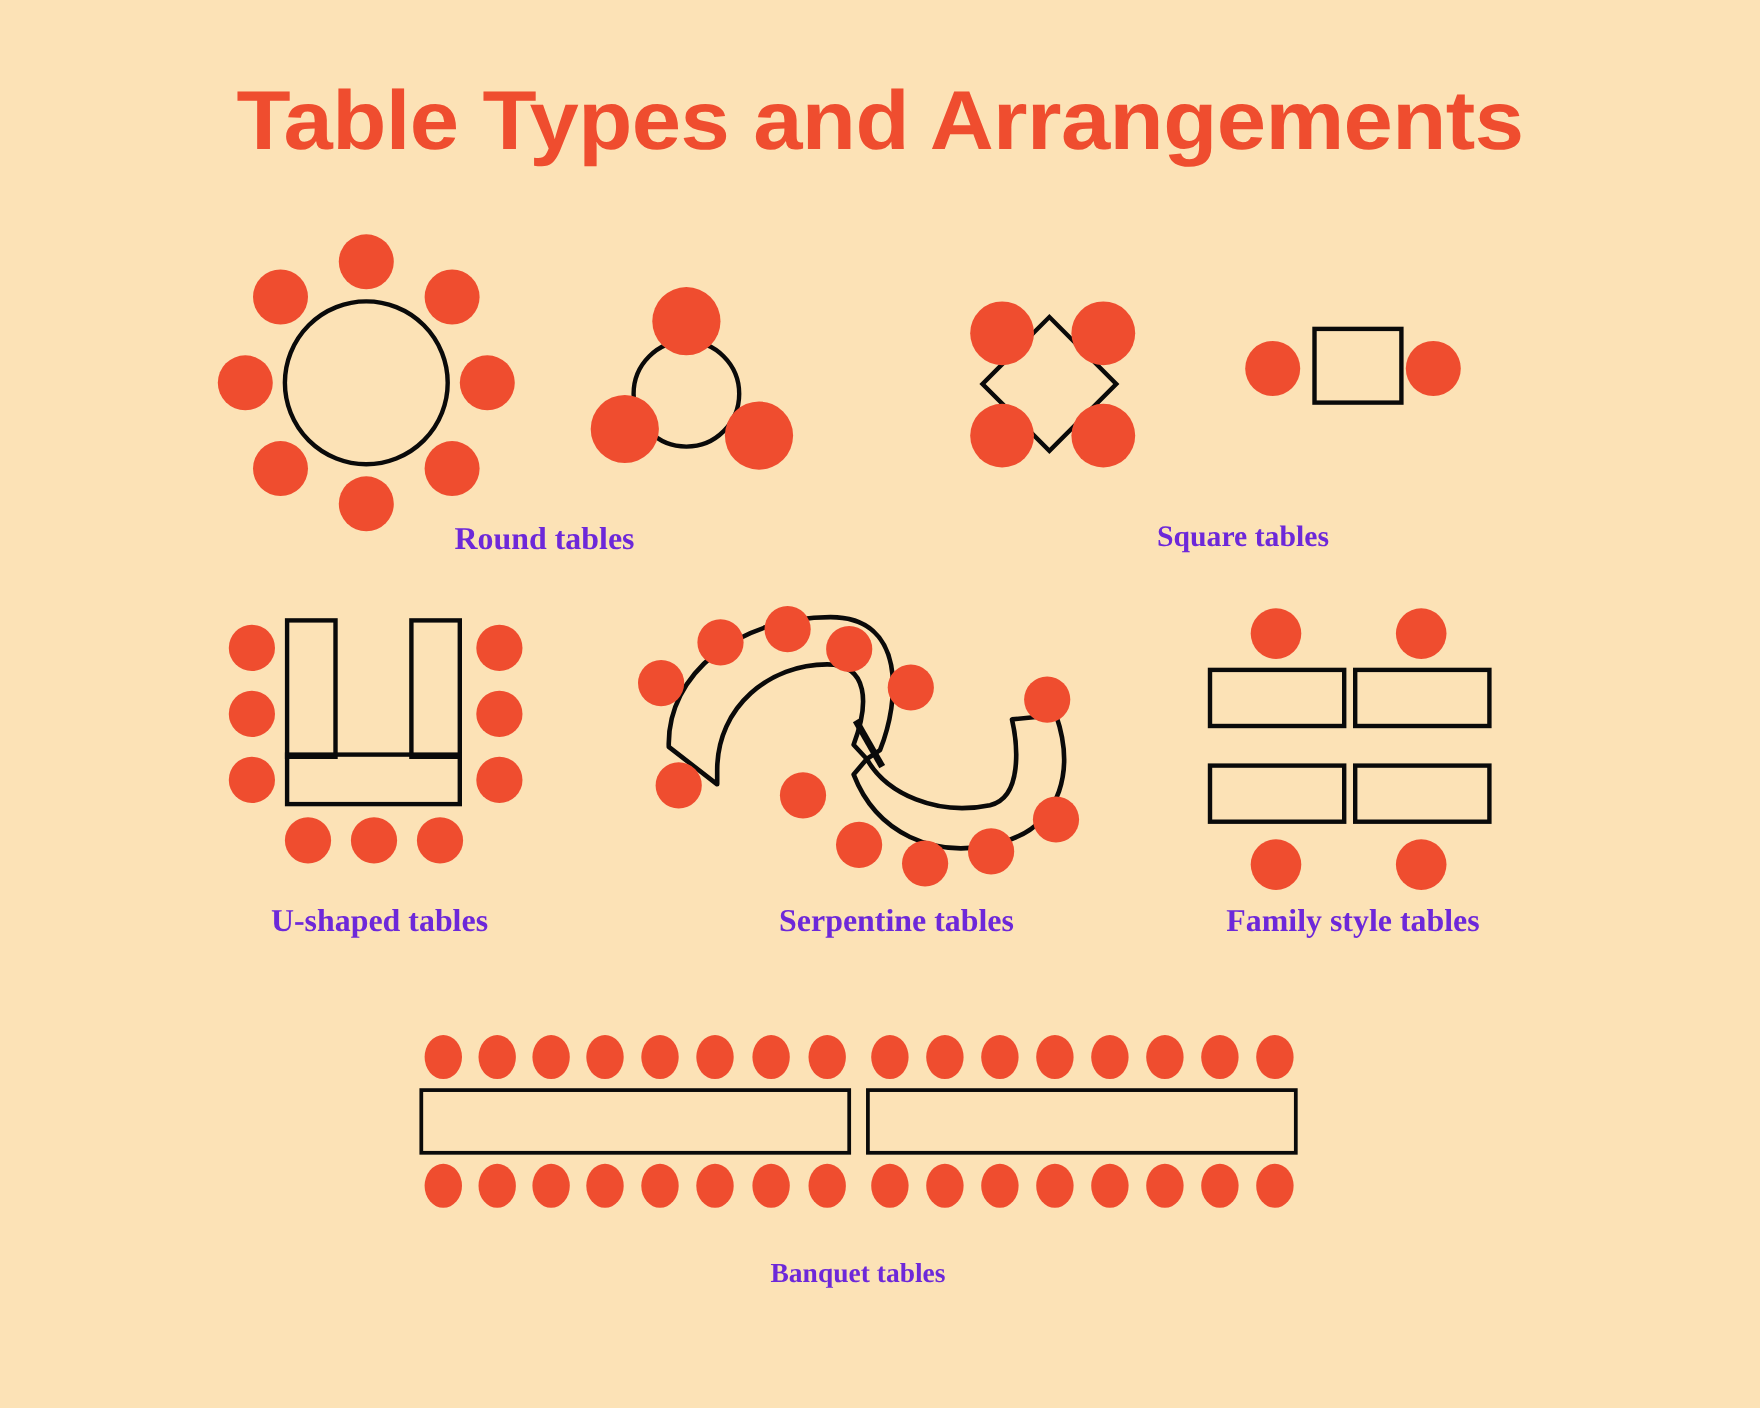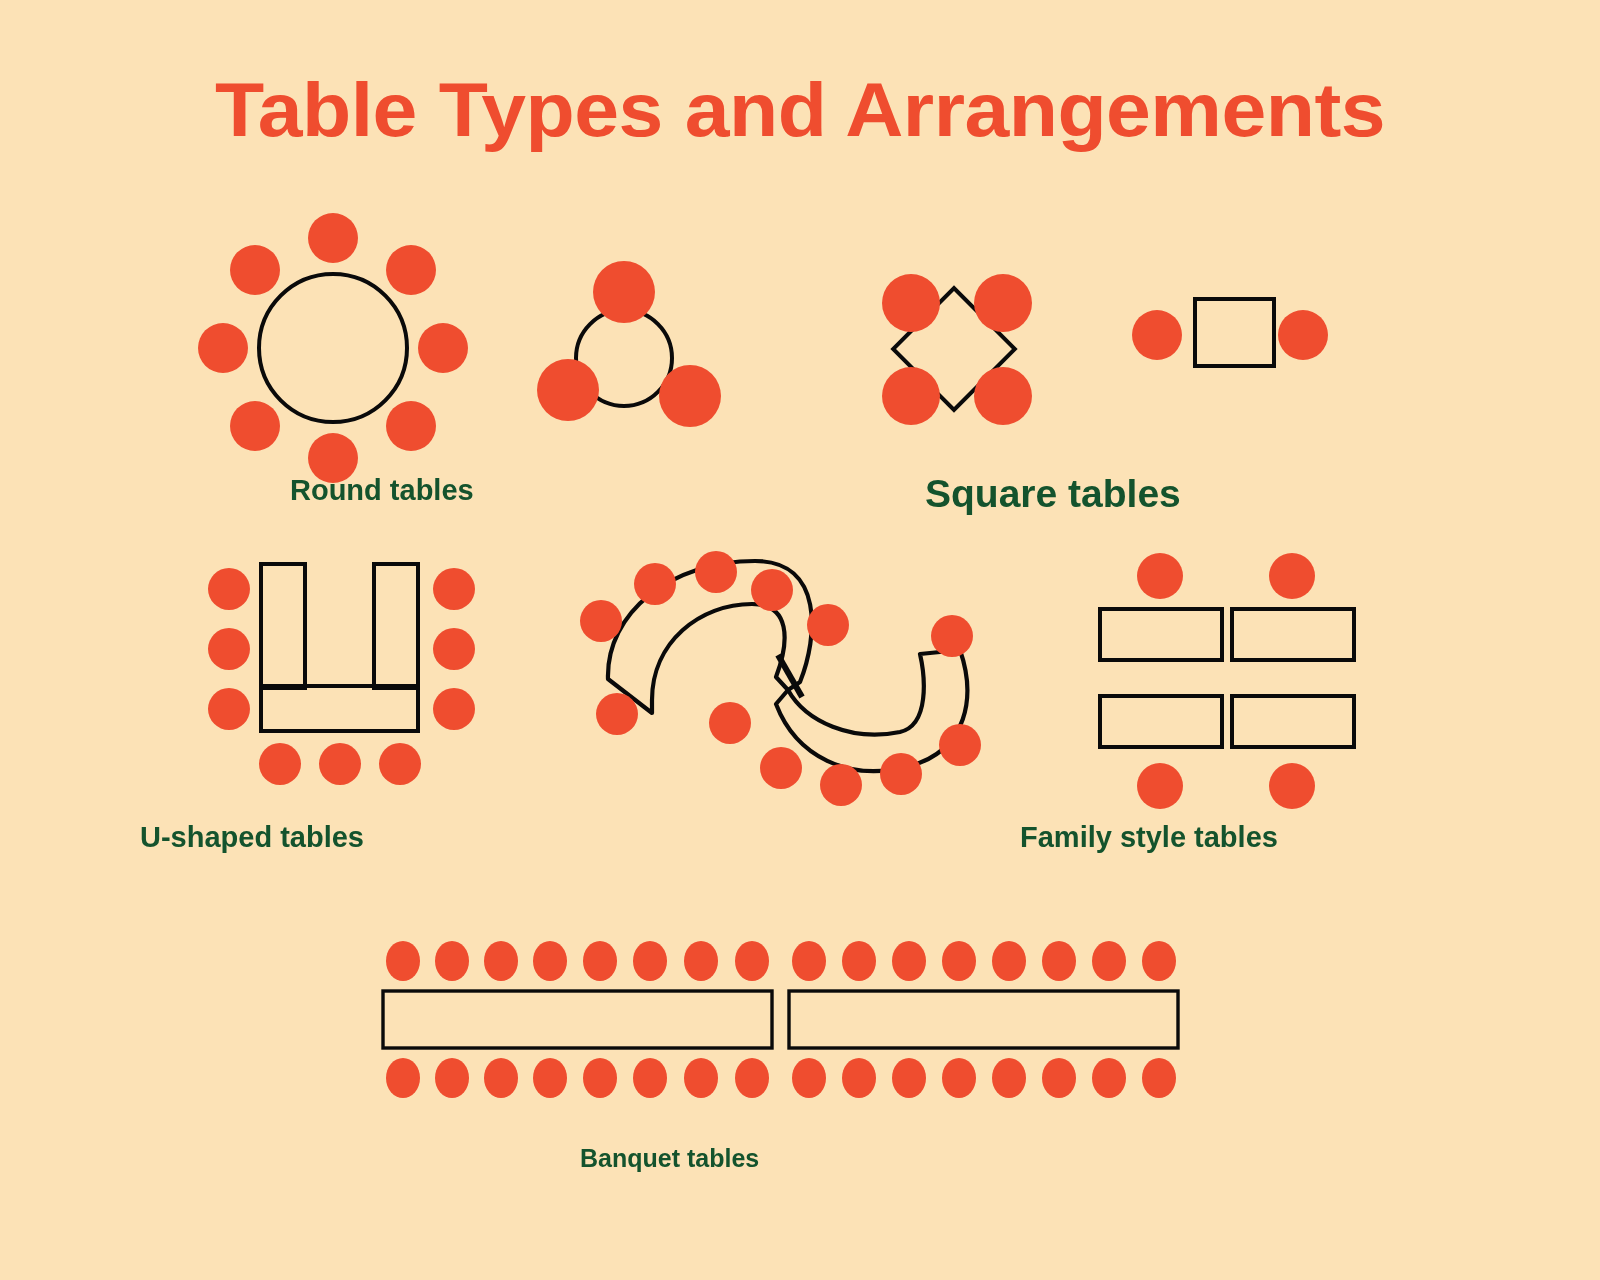--- a/index.html
+++ b/index.html
@@ -31,28 +31,28 @@
     font-size: 76px;
     font-weight: bold;
     letter-spacing: -0.5px;
     line-height: 1;
     transform: scaleX(1.06);
     transform-origin: center top;
     white-space: nowrap;
   }
   .caption {
     position: absolute;
-    color: #14532d;
-    font-family: Liberation Sans, sans-serif;
+    color: #6d28d9;
+    font-family: Liberation Serif, serif;
     font-weight: 600;
     white-space: nowrap;
-    text-align: left;
+    text-align: center;
   }
   .cap-round   { left: 290px;  top: 474px;  width: 410px;  font-size: 29px; }
-  .cap-square  { left: 925px;  top: 472px;  width: 410px;  font-size: 39px; }
+  .cap-square  { left: 925px;  top: 472px;  width: 410px;  font-size: 27px; }
   .cap-ushape  { left: 140px;  top: 821px;  width: 410px;  font-size: 29px; }
   .cap-serp    { left: 605px;  top: 821px;  width: 420px;  font-size: 29px; }
   .cap-family  { left: 1020px; top: 821px;  width: 420px;  font-size: 29px; }
   .cap-banquet { left: 580px;  top: 1144px; width: 400px;  font-size: 25px; font-weight: bold; }
 
   svg.layer {
     position: absolute;
     left: 0;
     top: 0;
     width: 1600px;
@@ -238,16 +238,17 @@
       <ellipse class="seat" cx="1059" cy="1078" rx="17" ry="20"></ellipse>
       <ellipse class="seat" cx="1109" cy="1078" rx="17" ry="20"></ellipse>
       <ellipse class="seat" cx="1159" cy="1078" rx="17" ry="20"></ellipse>
     </g>
 
   </svg>
 
   <div class="caption cap-round">Round tables</div>
   <div class="caption cap-square">Square tables</div>
   <div class="caption cap-ushape">U-shaped tables</div>
+  <div class="caption cap-serp">Serpentine tables</div>
   <div class="caption cap-banquet">Banquet tables</div>
   <div class="caption cap-family">Family style tables</div>
 
 </div>
 
 </body></html>

